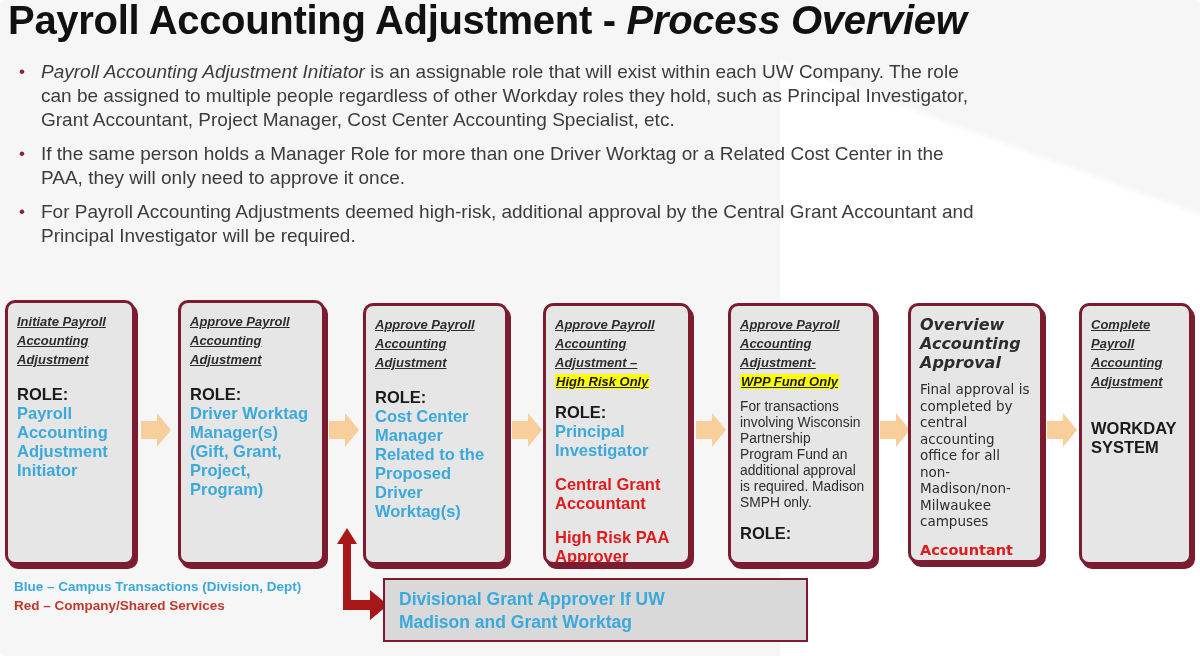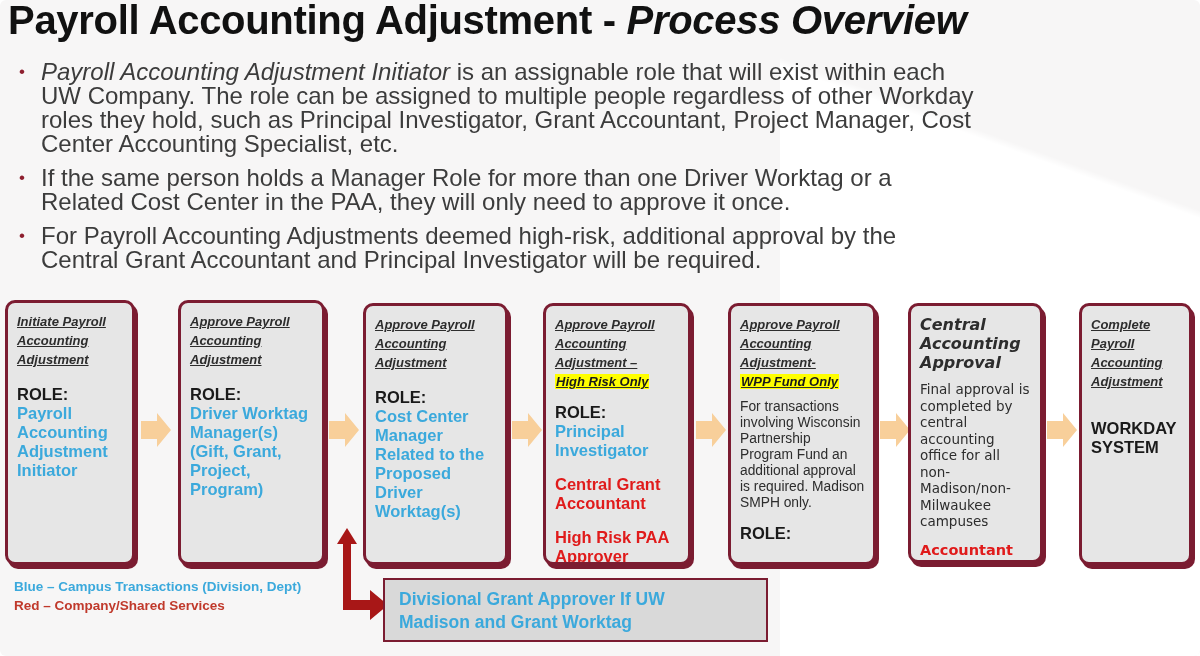--- a/index.html
+++ b/index.html
@@ -54,21 +54,21 @@
   .bullet-dot {
     color: #8e1f2f;
     font-size: 17px;
     line-height: 24px;
     width: 22px;
     flex: 0 0 22px;
     text-align: left;
     padding-left: 5px;
   }
   .bullet-text {
-    font-size: 24px;
+    font-size: 19px;
     line-height: 24px;
     color: #3c3c3c;
     flex: 1;
   }
   .bullet-text .ital { font-style: italic; }
 
   
   .pbox {
     position: absolute;
     background: #e6e6e6;
@@ -171,21 +171,21 @@
   .lg-blue   { color: #3ba9dc; }
   .lg-red    { color: #c0392b; }
   .lg-purple { color: #6b3b8f; margin-top: 47px; }
   .lg-green  { color: #3b9a5c; }
 
   
   #callout {
     position: absolute;
     left: 383px;
     top: 578px;
-    width: 385px;
+    width: 425px;
     height: 64px;
     background: #d9d9d9;
     border: 2px solid #7b1c31;
     box-sizing: border-box;
     padding: 8px 12px 0 14px;
   }
   #callout div {
     font-size: 17.5px;
     font-weight: bold;
     color: #3ba9dc;
@@ -286,21 +286,21 @@
 
   </div>
 
   <div class="conn" style="left:880px; top:413px;">
     <svg width="30" height="34" viewBox="0 0 30 34">
       <path d="M0 8 H16 V0 L30 17 L16 34 V26 H0 Z" fill="#f8cf9a"></path>
     </svg>
   </div>
 
   <div class="pbox" style="left:908px; top:303px; width:135px; height:260px;">
-    <div class="head-dejavu">Central Accounting Approval</div>
+    <div class="head-dejavu">Overview Accounting Approval</div>
     <div class="body-plain">Final approval is completed by central accounting office for all non-Madison/non-Milwaukee campuses</div>
     <div class="acct-red">Accountant</div>
   </div>
 
   <div class="conn" style="left:1047px; top:413px;">
     <svg width="30" height="34" viewBox="0 0 30 34">
       <path d="M0 8 H16 V0 L30 17 L16 34 V26 H0 Z" fill="#f8cf9a"></path>
     </svg>
   </div>
 

